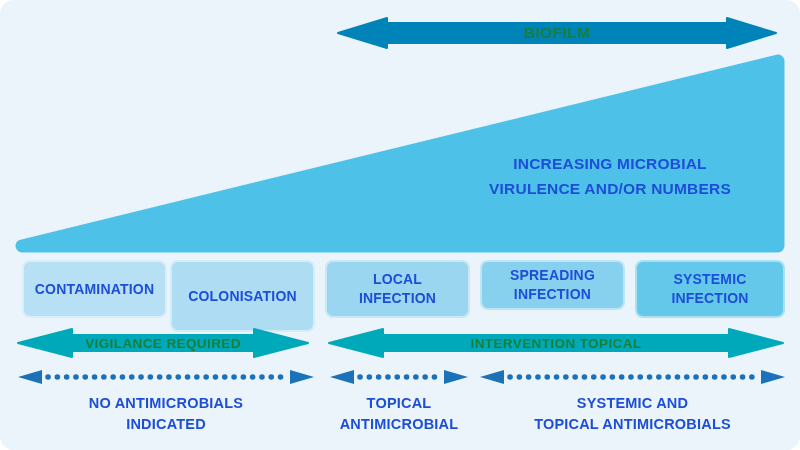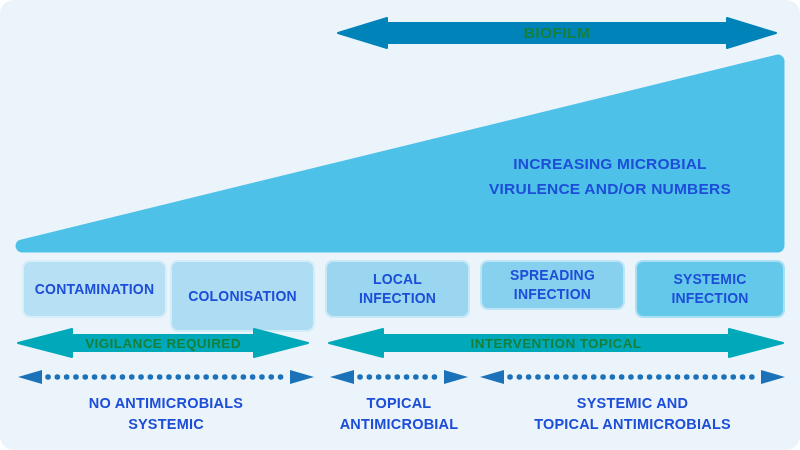--- a/index.html
+++ b/index.html
@@ -68,19 +68,19 @@
     <line x1="31" y1="8" x2="109" y2="8" stroke-width="5.5" stroke-linecap="round" stroke-dasharray="0.1 9.2" stroke="#1b72b8"></line>
   </svg>
 
   <svg class="abs" style="left:479px;top:369px;" width="307" height="16" viewBox="0 0 307 16">
     <polygon points="1,8 25,1 25,15" fill="#1b72b8"></polygon>
     <polygon points="306,8 282,1 282,15" fill="#1b72b8"></polygon>
     <line x1="31" y1="8" x2="276" y2="8" stroke-width="5.5" stroke-linecap="round" stroke-dasharray="0.1 9.2" stroke="#1b72b8"></line>
   </svg>
 
   <div class="abs label navy treatment-text" style="left:17px;top:392px;width:298px;height:44px;">NO ANTIMICROBIALS
-SYSTEMIC</div>
+INDICATED</div>
   <div class="abs label navy treatment-text" style="left:319px;top:392px;width:160px;height:44px;">TOPICAL
 ANTIMICROBIAL</div>
   <div class="abs label navy treatment-text" style="left:479px;top:392px;width:307px;height:44px;">SYSTEMIC AND
 TOPICAL ANTIMICROBIALS</div>
 
 </div>
 
 </body></html>

